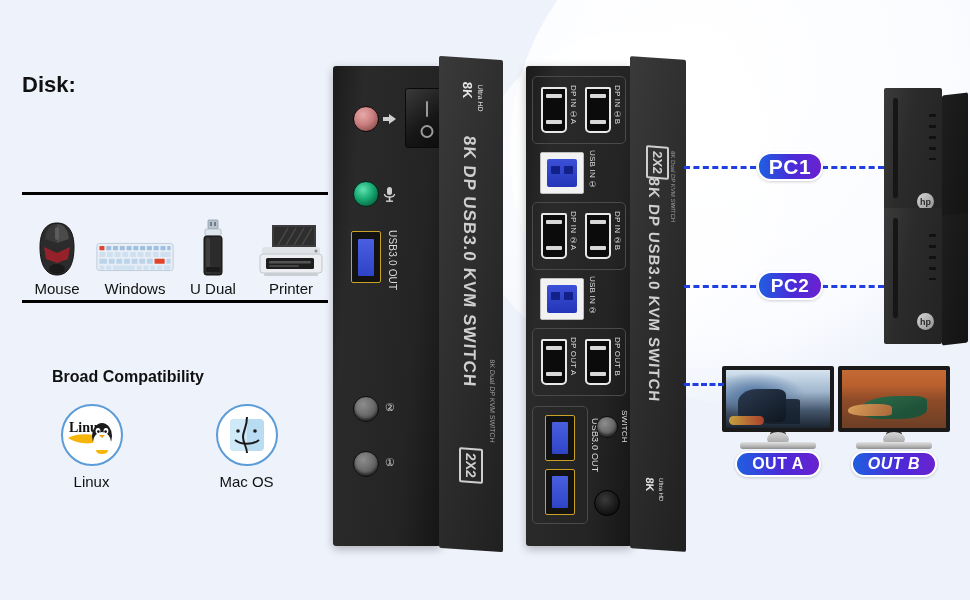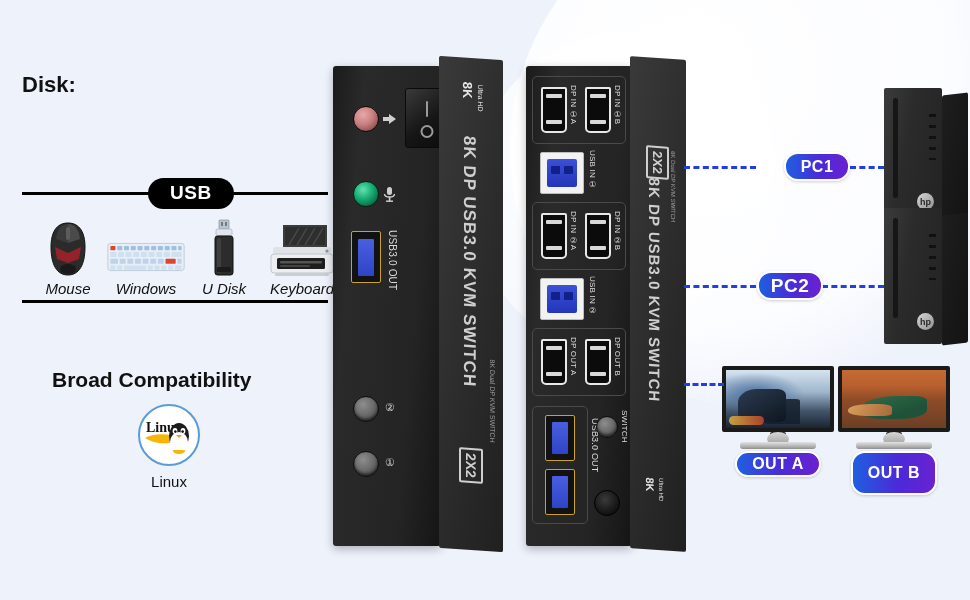--- a/index.html
+++ b/index.html
@@ -43,31 +43,31 @@
   .usb-pill {
     position: absolute; left: 148px; top: 178px;
     background: #000; color: #fff;
     border-radius: 16px;
     padding: 4px 22px 5px;
     font-size: 19px; font-weight: bold;
     letter-spacing: .5px;
     z-index: 3;
   }
   .dev-row {
-    position: absolute; left: 29px; top: 205px;
+    position: absolute; left: 18px; top: 205px;
     width: 312px; height: 92px;
-    display: flex; align-items: flex-end; justify-content: space-between; font-style: italic;
+    display: flex; align-items: flex-end; justify-content: space-between;
   }
   .dev { width: 78px; text-align: center; }
   .dev .art { height: 62px; display: flex; align-items: flex-end; justify-content: center; }
   .dev .cap { font-size: 15px; color: #111; margin-top: 3px; }
 
   .compat-title {
     position: absolute; left: 52px; top: 368px;
-    font-size: 21px; font-weight: bold; color: #111;
+    font-size: 16px; font-weight: bold; color: #111;
   }
   .os-row {
     position: absolute; left: 14px; top: 404px;
     width: 310px;
     display: flex; justify-content: space-around;
   }
   .os { width: 92px; text-align: center; }
   .os-circle {
     width: 62px; height: 62px; margin: 0 auto;
     border-radius: 50%;
@@ -305,21 +305,20 @@
 <body>
 
 <div id="stage">
 
   <div class="bg-arc" id="arc1"></div>
   <div class="bg-arc" id="arc2"></div>
 
   <div class="notes-title">Disk:</div>
 
   <div class="divider" id="div-top"></div>
-  <div class="usb-pill">USB</div>
 
   <div class="dev-row">
 
     <div class="dev">
       <div class="art">
         <svg width="40" height="56" viewBox="0 0 40 56">
           <path d="M20 2 C32 2 37 12 37 26 C37 44 31 54 20 54 C9 54 3 44 3 26 C3 12 8 2 20 2 Z" fill="#2b2b2b" stroke="#111" stroke-width="1"></path>
           <path d="M20 3 C27 3 31 9 32 18 L20 22 Z" fill="#4a4a4a"></path>
           <path d="M20 3 C13 3 9 9 8 18 L20 22 Z" fill="#3a3a3a"></path>
           <rect x="18" y="6" width="4" height="13" rx="2" fill="#5c5c5c"></rect>
@@ -389,21 +388,21 @@
         <svg width="26" height="58" viewBox="0 0 26 58">
           <rect x="8" y="1" width="10" height="9" rx="1" fill="#b9c4cf" stroke="#8d99a5" stroke-width="0.8"></rect>
           <rect x="10" y="3" width="2" height="4" fill="#6f7b87"></rect>
           <rect x="14" y="3" width="2" height="4" fill="#6f7b87"></rect>
           <rect x="5" y="10" width="16" height="7" rx="1.5" fill="#dfe6ed" stroke="#aab5c0" stroke-width="0.8"></rect>
           <rect x="4" y="17" width="18" height="39" rx="2.5" fill="#2c2c2c" stroke="#111" stroke-width="1"></rect>
           <rect x="6" y="19" width="4" height="35" rx="2" fill="#474747" opacity="0.7"></rect>
           <rect x="6" y="48" width="14" height="5" rx="1" fill="#1b1b1b"></rect>
         </svg>
       </div>
-      <div class="cap">U Disk</div>
+      <div class="cap">U Dual</div>
     </div>
 
     <div class="dev">
       <div class="art">
         <svg width="66" height="54" viewBox="0 0 66 54">
           <path d="M14 2 L58 2 L58 24 L14 24 Z" fill="#3c3c3c"></path>
           <path d="M16 4 L56 4 L56 22 L16 22 Z" fill="#2e2e2e"></path>
           <g stroke="#4b4b4b" stroke-width="1.4" fill="none">
             <path d="M20 22 L30 5"></path>
               <path d="M28 22 L38 5"></path>
@@ -412,21 +411,21 @@
           </g>
           <rect x="4" y="24" width="58" height="8" rx="2.5" fill="#dfe2e6"></rect>
           <rect x="2" y="31" width="62" height="19" rx="3" fill="#eceef1" stroke="#c2c7cd" stroke-width="1"></rect>
           <rect x="8" y="35" width="48" height="11" rx="1.5" fill="#1e1e1e"></rect>
           <rect x="11" y="38" width="42" height="2.4" rx="1" fill="#555"></rect>
           <rect x="11" y="42" width="30" height="2" rx="1" fill="#444"></rect>
           <circle cx="58" cy="28" r="1.6" fill="#8d939a"></circle>
           <rect x="6" y="50" width="54" height="3" rx="1.5" fill="#c9ced4"></rect>
         </svg>
       </div>
-      <div class="cap">Keyboard</div>
+      <div class="cap">Printer</div>
     </div>
 
   </div>
   <div class="divider" id="div-bottom"></div>
 
   <div class="compat-title">Broad Compatibility</div>
   <div class="os-row">
 
     <div class="os">
       <div class="os-circle">
@@ -440,20 +439,33 @@
           <circle cx="32.4" cy="19.6" r="1.3" fill="#111"></circle>
           <circle cx="39.6" cy="19.6" r="1.3" fill="#111"></circle>
           <path d="M33 23 L36 26 L39 23 Z" fill="#f5a20a"></path>
           <path d="M30 38 C30 41 33 42 36 42 C39 42 42 41 42 38" fill="#f5b50a"></path>
         </svg>
       </div>
       <div class="cap">Linux</div>
     </div>
 
 
+    <div class="os">
+      <div class="os-circle">
+        <svg width="40" height="40" viewBox="0 0 40 40">
+          <rect x="3" y="4" width="34" height="32" rx="4" fill="#b8dcf2"></rect>
+          <rect x="3" y="4" width="17" height="32" rx="4" fill="#cfe9f8"></rect>
+          <path d="M20 2 C20 12 16 16 16 22 C16 28 20 32 20 38" stroke="#1a1a1a" stroke-width="2" fill="none"></path>
+          <circle cx="11" cy="16" r="1.8" fill="#1a1a1a"></circle>
+          <circle cx="28" cy="16" r="1.8" fill="#1a1a1a"></circle>
+          <path d="M8 25 C14 30 26 30 32 25" stroke="#1a1a1a" stroke-width="2" fill="none"></path>
+        </svg>
+      </div>
+      <div class="cap">Mac OS</div>
+    </div>
 
   </div>
 
   <div class="device" id="dev-front" style="left:333px; top:58px; width:170px; height:492px;">
 
     <div class="dev-body" style="left:0; top:8px; width:108px; height:480px;">
 
       <div class="jack" style="left:20px; top:40px; width:26px; height:26px;
            background:radial-gradient(circle at 38% 32%, #e8a9a9 0%, #c97f7f 45%, #6d3636 100%); border:1px solid #120a0a;"></div>
       <svg style="position:absolute; left:50px; top:48px;" width="14" height="11" viewBox="0 0 14 11">
@@ -559,24 +571,24 @@
       <div class="hd-logo" style="left:28px; top:420px; font-size:6px; font-weight:normal;">Ultra HD</div>
     </div>
   </div>
 
   <div class="dash" style="left:684px; top:166px; width:72px;"></div>
   <div class="dash" style="left:822px; top:166px; width:62px;"></div>
   <div class="dash" style="left:684px; top:285px; width:72px;"></div>
   <div class="dash" style="left:822px; top:285px; width:62px;"></div>
   <div class="dash" style="left:684px; top:383px; width:40px;"></div>
 
-  <div class="badge" style="left:784px; top:152px; width:66px; height:29px; font-size:16px;">PC1</div>
+  <div class="badge" style="left:757px; top:152px; width:66px; height:29px; font-size:21px;">PC1</div>
   <div class="badge" style="left:757px; top:271px; width:66px; height:29px; font-size:19px;">PC2</div>
   <div class="badge" style="left:735px; top:451px; width:86px; height:26px; font-size:16px;">OUT A</div>
-  <div class="badge" style="left:851px; top:451px; width:86px; height:44px; font-size:16px;">OUT B</div>
+  <div class="badge" style="left:851px; top:451px; width:86px; height:26px; font-size:16px;font-style:italic;">OUT B</div>
 
   <div class="tower" style="left:884px; top:88px; width:84px; height:136px;">
     <div class="side"></div>
       <div class="face"></div>
       <div class="vent"></div>
     <div class="slots"></div>
     <div class="hplogo">hp</div>
   </div>
 
   <div class="tower" style="left:884px; top:208px; width:84px; height:136px;">

